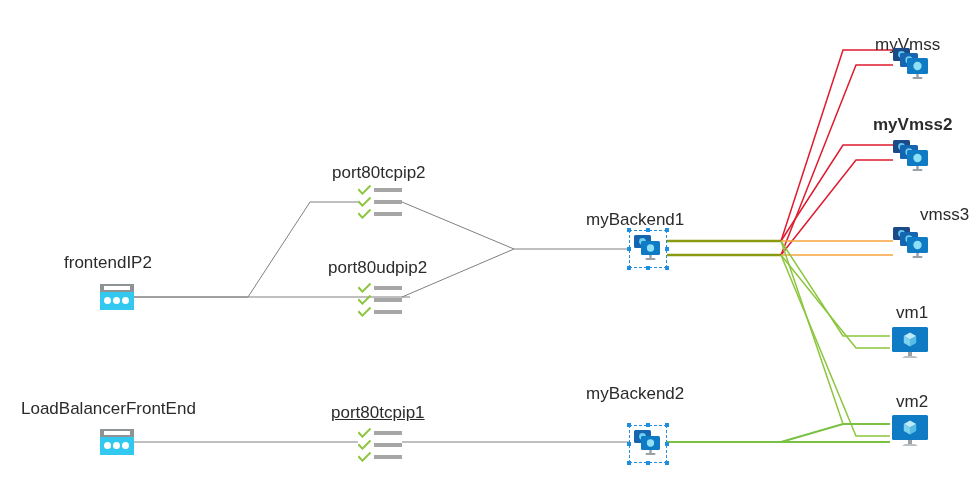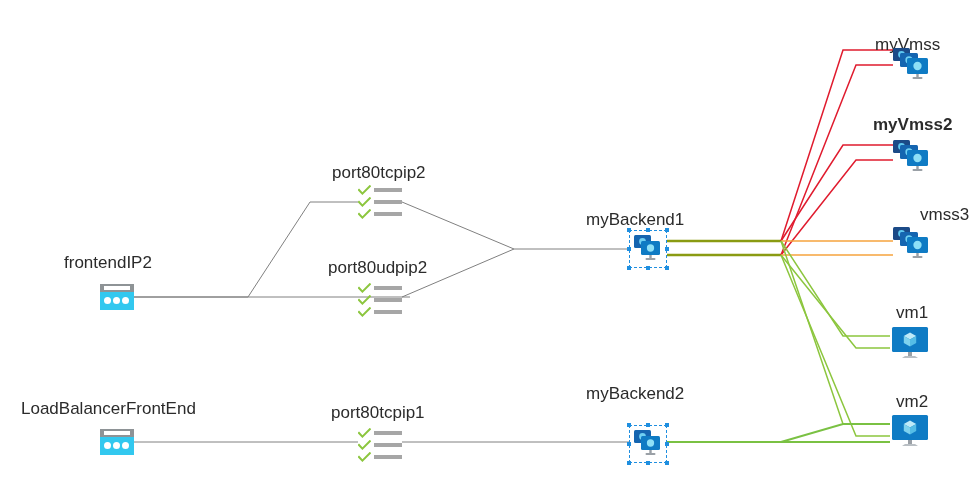--- a/index.html
+++ b/index.html
@@ -254,21 +254,21 @@
             <svg width="13" height="10" viewBox="0 0 13 10">
               <path d="M1 5 L4.4 8.6 L11.8 1.2" fill="none" stroke="#8cc63e" stroke-width="2" stroke-linecap="square"></path>
             </svg>
           </span>
           <span class="bar" style="background: rgb(166, 166, 166);"></span>
         </div>
       </div>
   </div>
 
   <div class="node">
-    <div class="node-label" style="left: 331px; top: 403px;">port80tcpip1</div>
+    <div class="node-label" style="left: 331px; top: 403px; text-decoration: underline;">port80tcpip1</div>
     <div class="rule-icon" style="left: 358px; top: 428px;">
         <div class="rule-row">
           <span class="chk">
             <svg width="13" height="10" viewBox="0 0 13 10">
               <path d="M1 5 L4.4 8.6 L11.8 1.2" fill="none" stroke="#8cc63e" stroke-width="2" stroke-linecap="square"></path>
             </svg>
           </span>
           <span class="bar" style="background: rgb(166, 166, 166);"></span>
         </div>
         <div class="rule-row">

